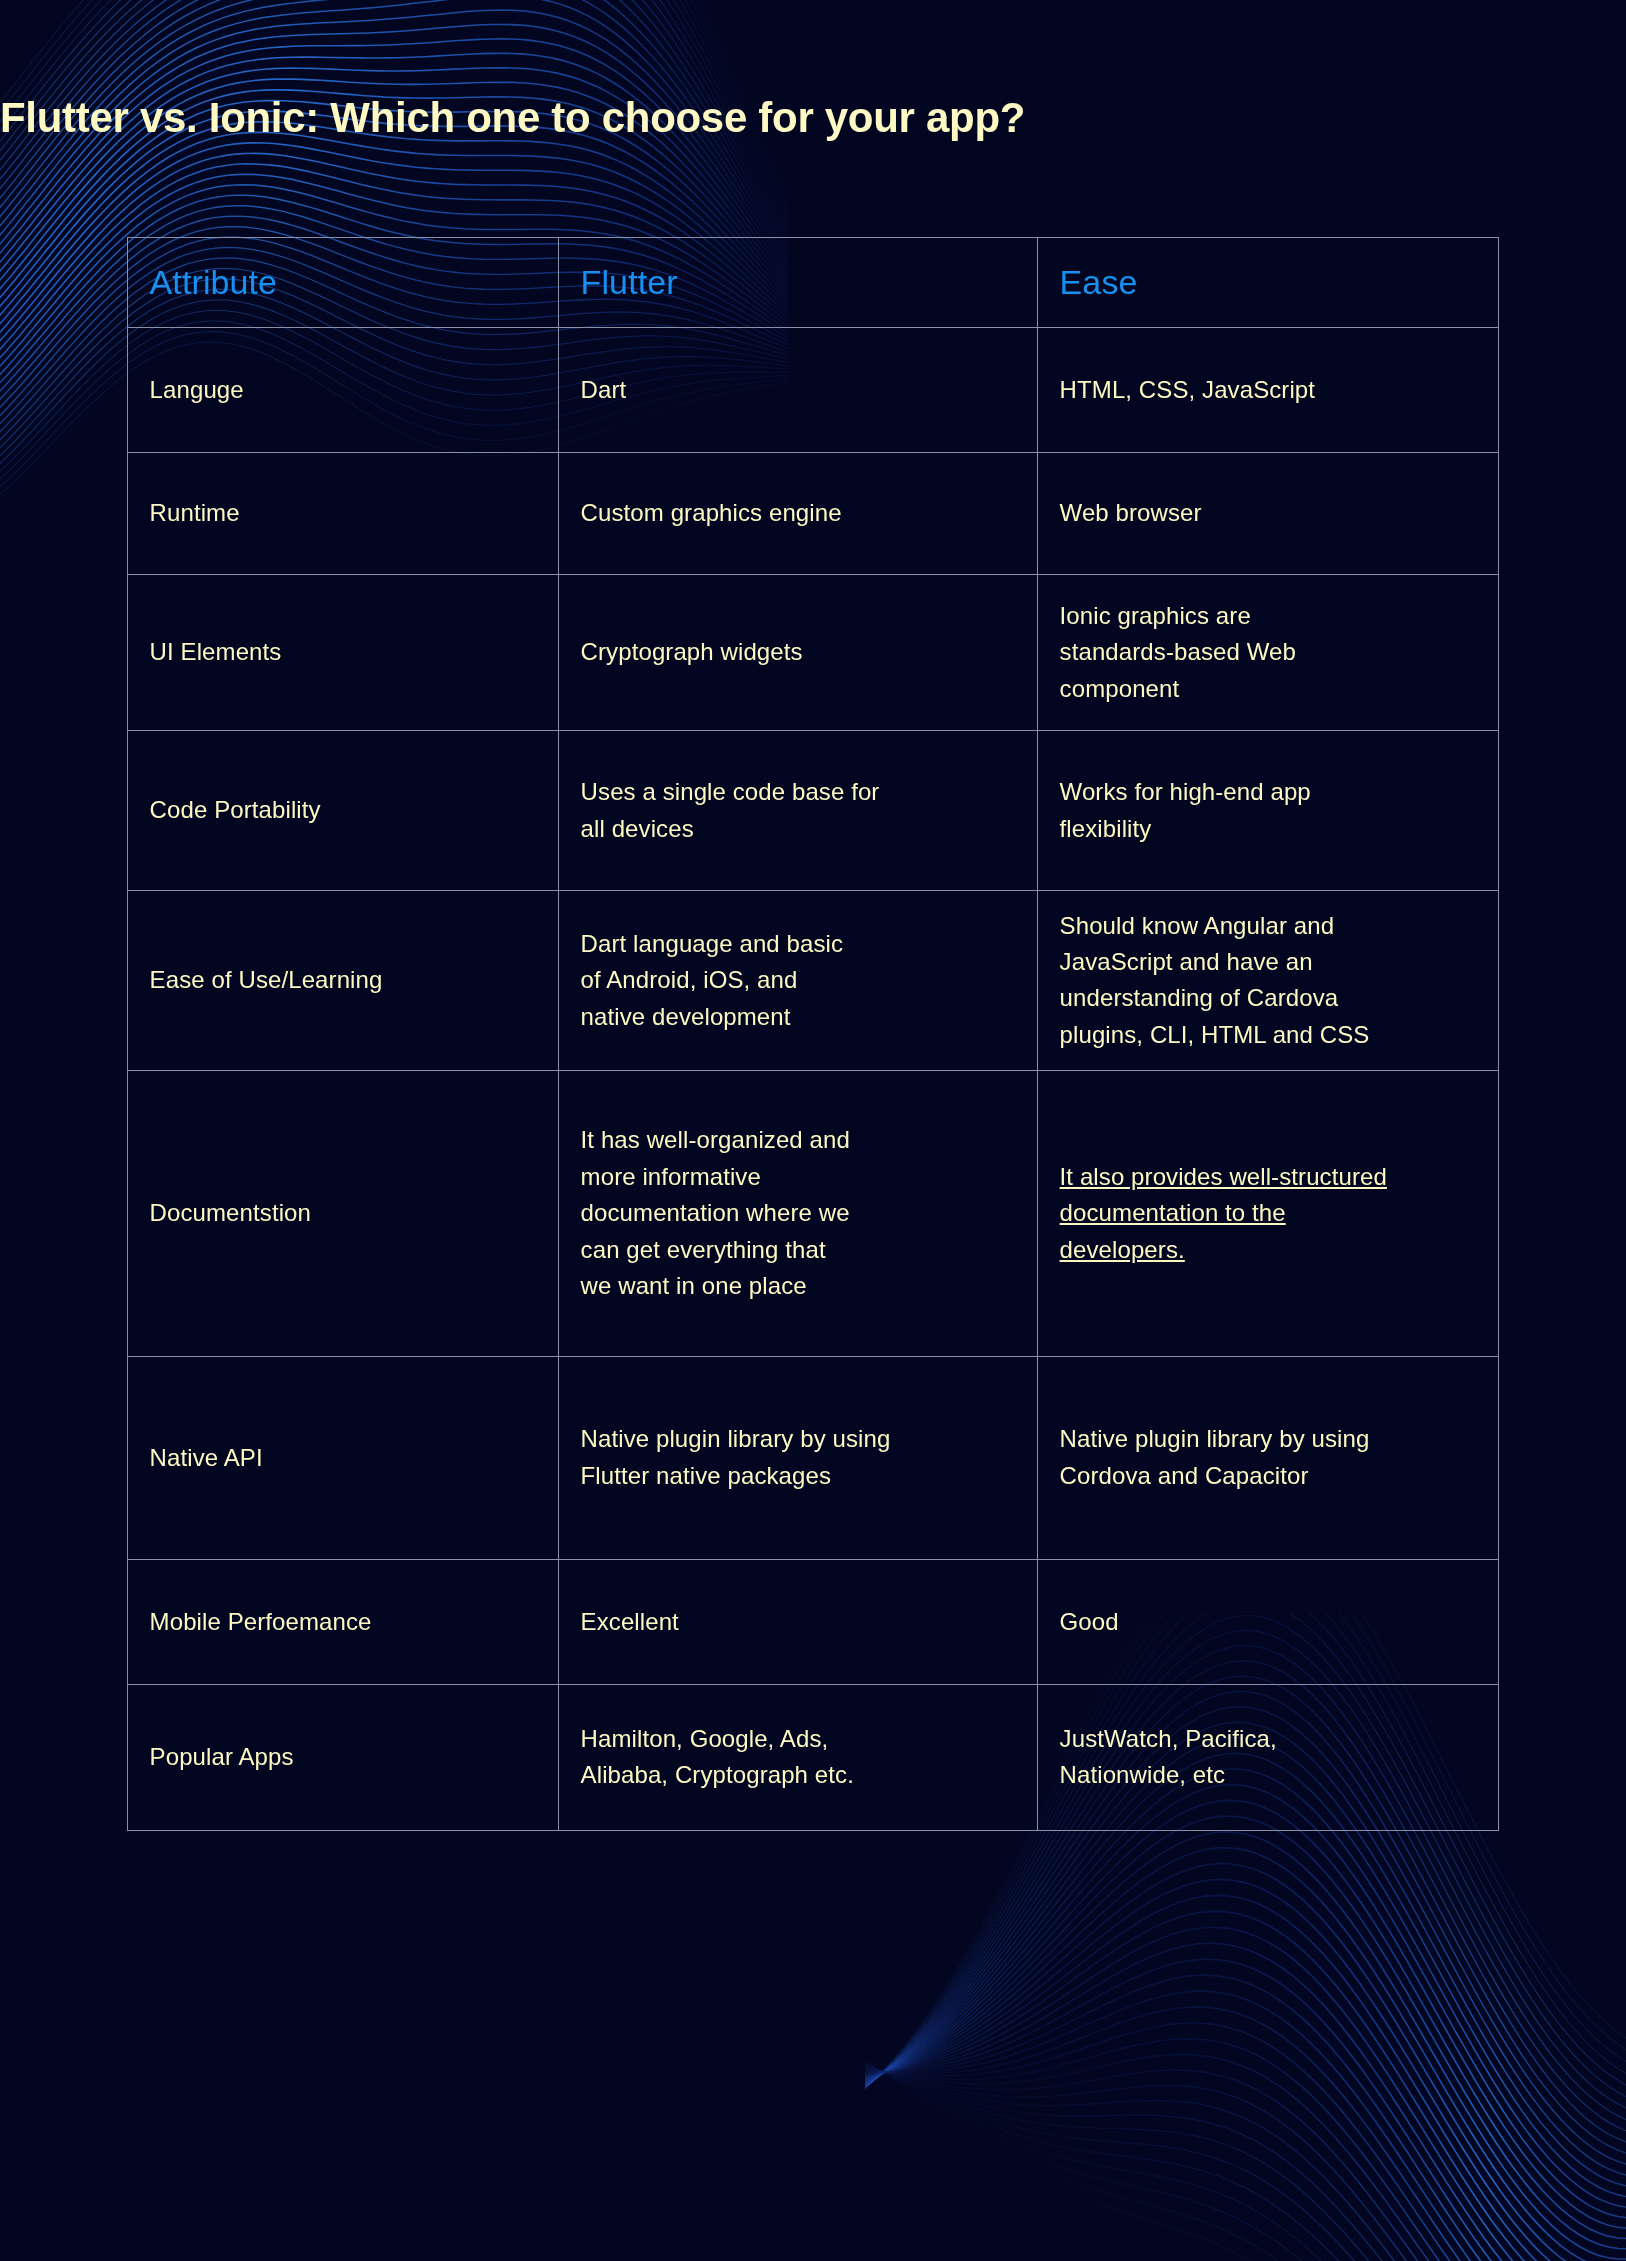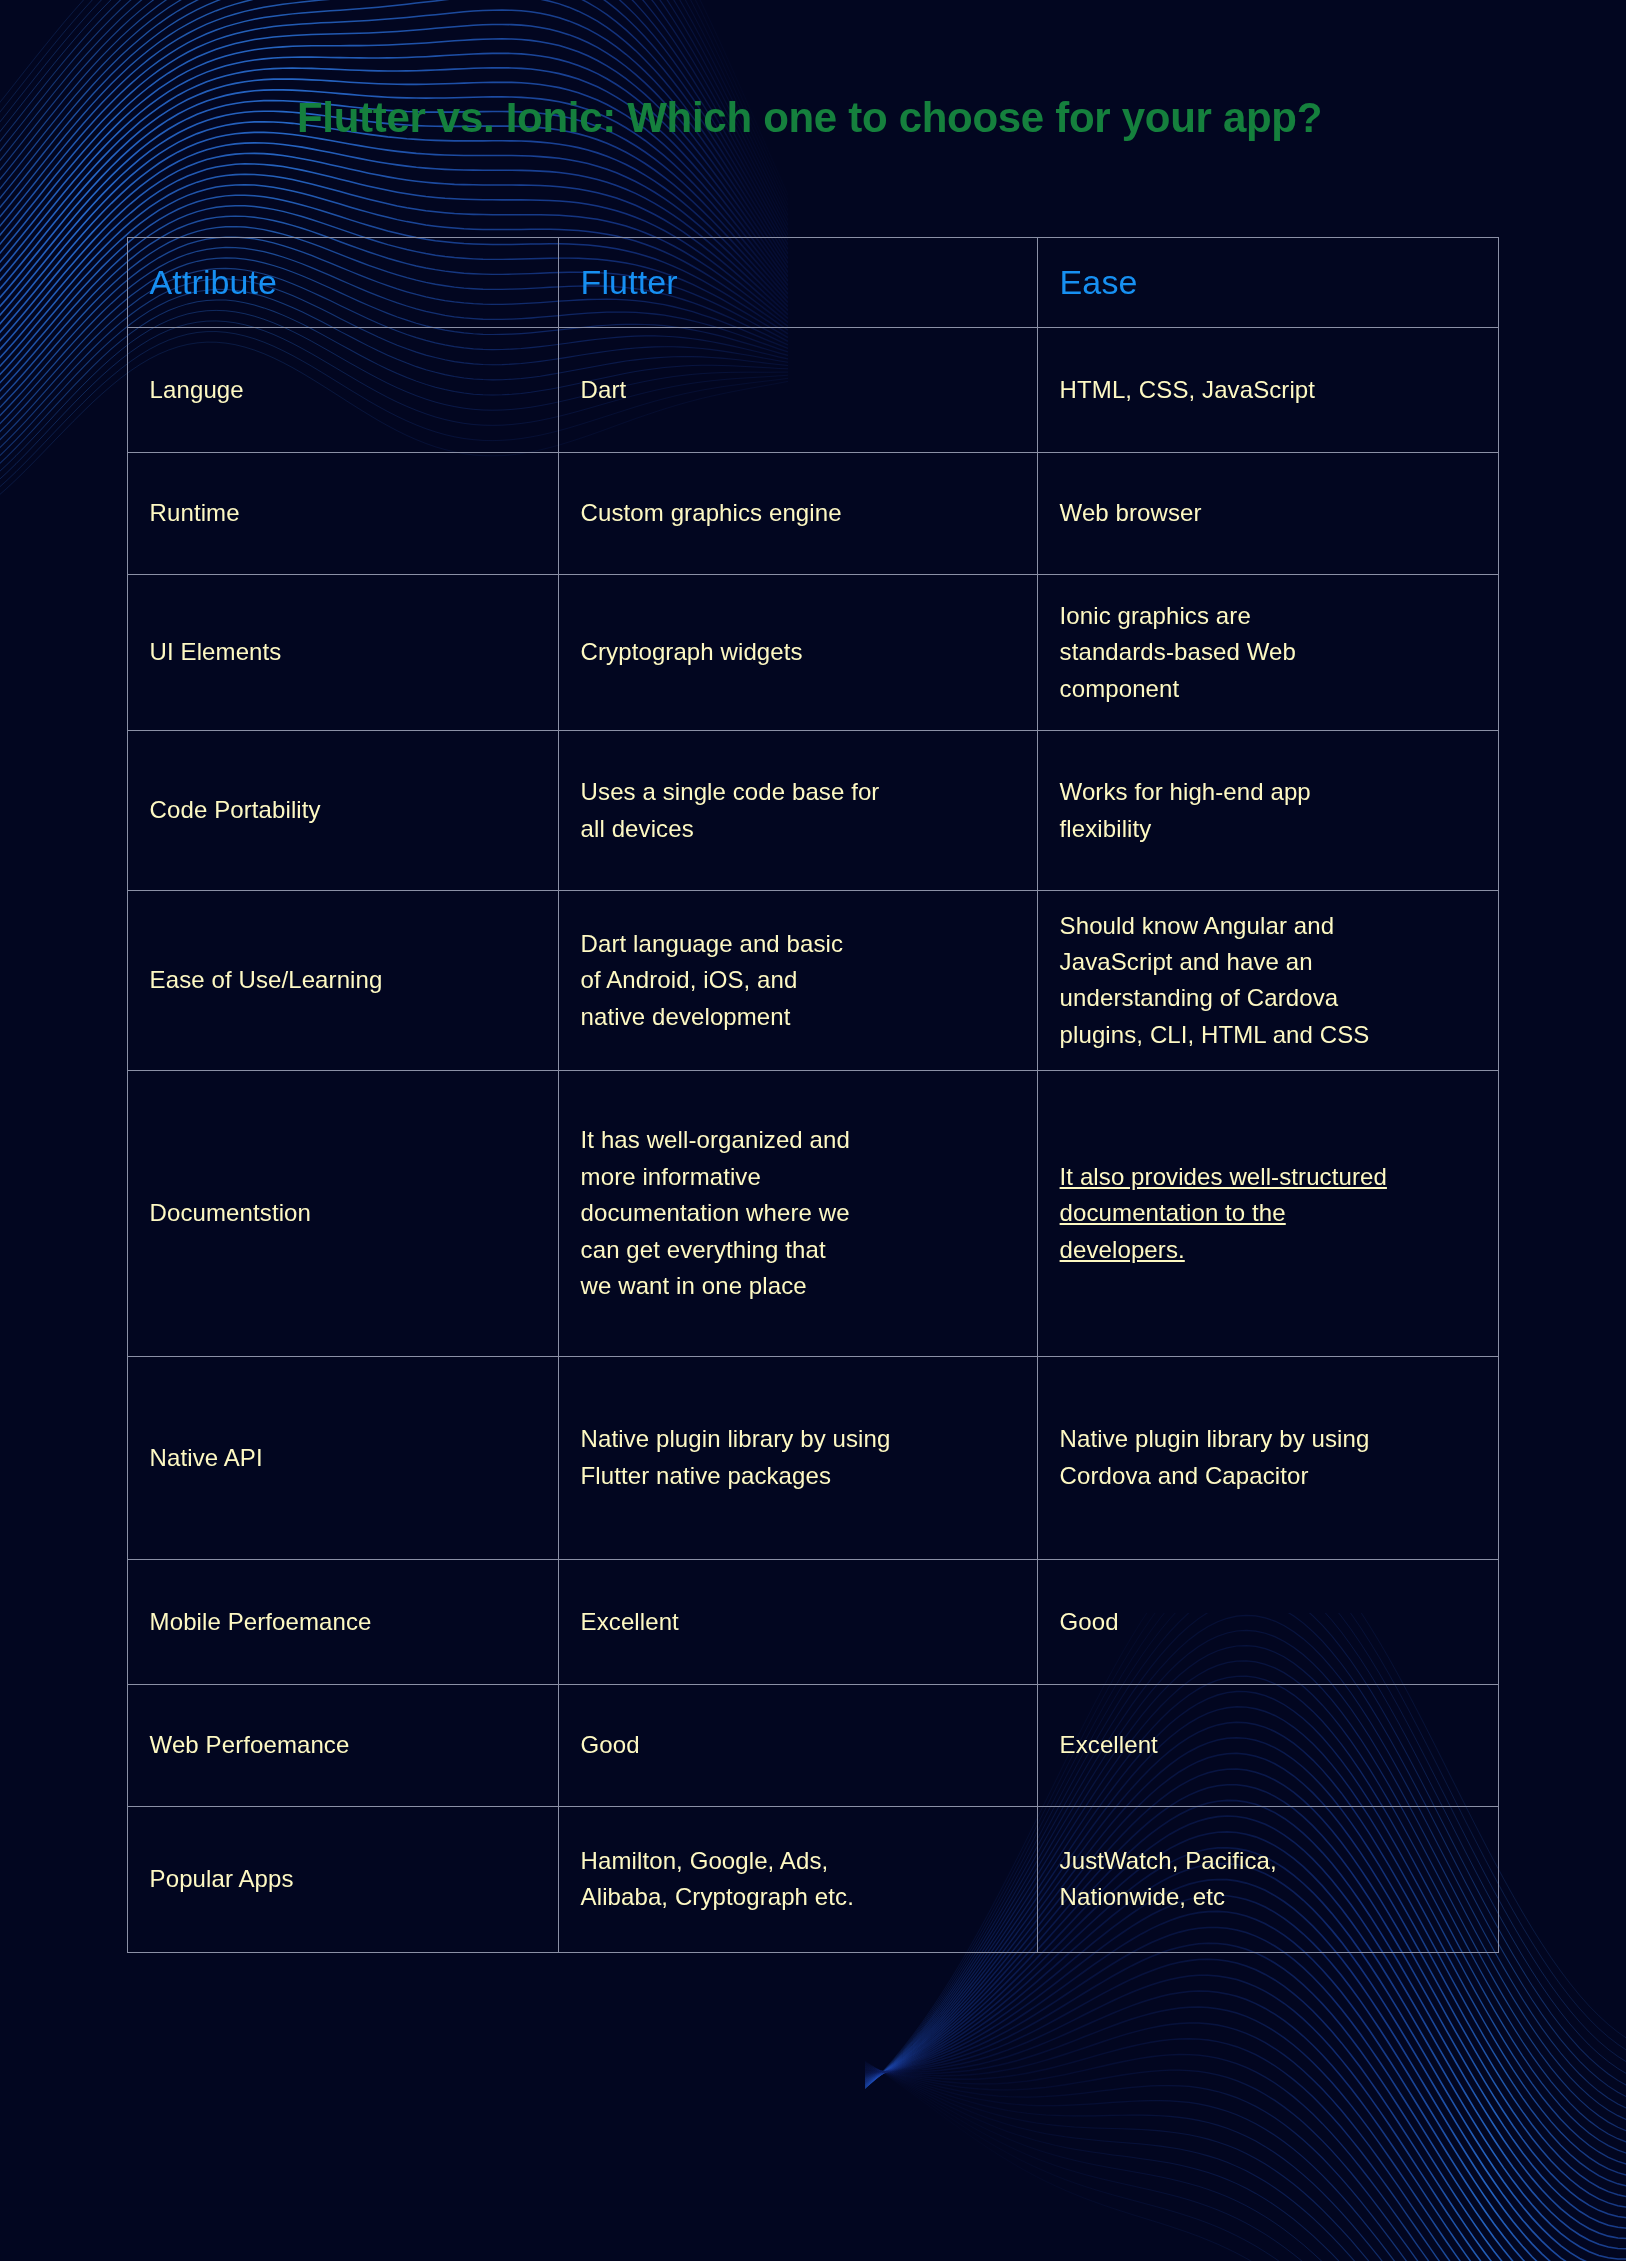--- a/index.html
+++ b/index.html
@@ -24,23 +24,23 @@
     z-index:0;
   }
   #wave-top-left  { left:-165px; top:-216px;  width:953px; height:839px; }
   #wave-bottom-right { right:-191px; bottom:-191px; width:953px; height:839px; }
 
   
   .page-title {
     position:absolute;
     left:0; right:8px;
     top:95px;
-    text-align:center;
+    text-align:left;
     z-index:5;
-    color:#15803d;
+    color:#fef9c3;
     font-size:42px;
     font-weight:700;
     letter-spacing:-0.3px;
     line-height:1.1;
   }
 
   
   .table-wrap {
     position:absolute;
     left:127px;
@@ -342,31 +342,20 @@
           <td>
             <span class="cell-text">Mobile Perfoemance</span>
           </td>
           <td>
             <span class="cell-text">Excellent</span>
           </td>
           <td class="ionic-cell">
             <span class="cell-text">Good</span>
           </td>
         </tr>
-        <tr data-row="web-performance">
-          <td>
-            <span class="cell-text">Web Perfoemance</span>
-          </td>
-          <td>
-            <span class="cell-text">Good</span>
-          </td>
-          <td class="ionic-cell">
-            <span class="cell-text">Excellent</span>
-          </td>
-        </tr>
         <tr data-row="popular-apps">
           <td>
             <span class="cell-text">Popular Apps</span>
           </td>
           <td>
             <span class="cell-text">Hamilton, Google, Ads,
 Alibaba, Cryptograph etc.</span>
           </td>
           <td class="ionic-cell">
             <span class="cell-text">JustWatch, Pacifica,

